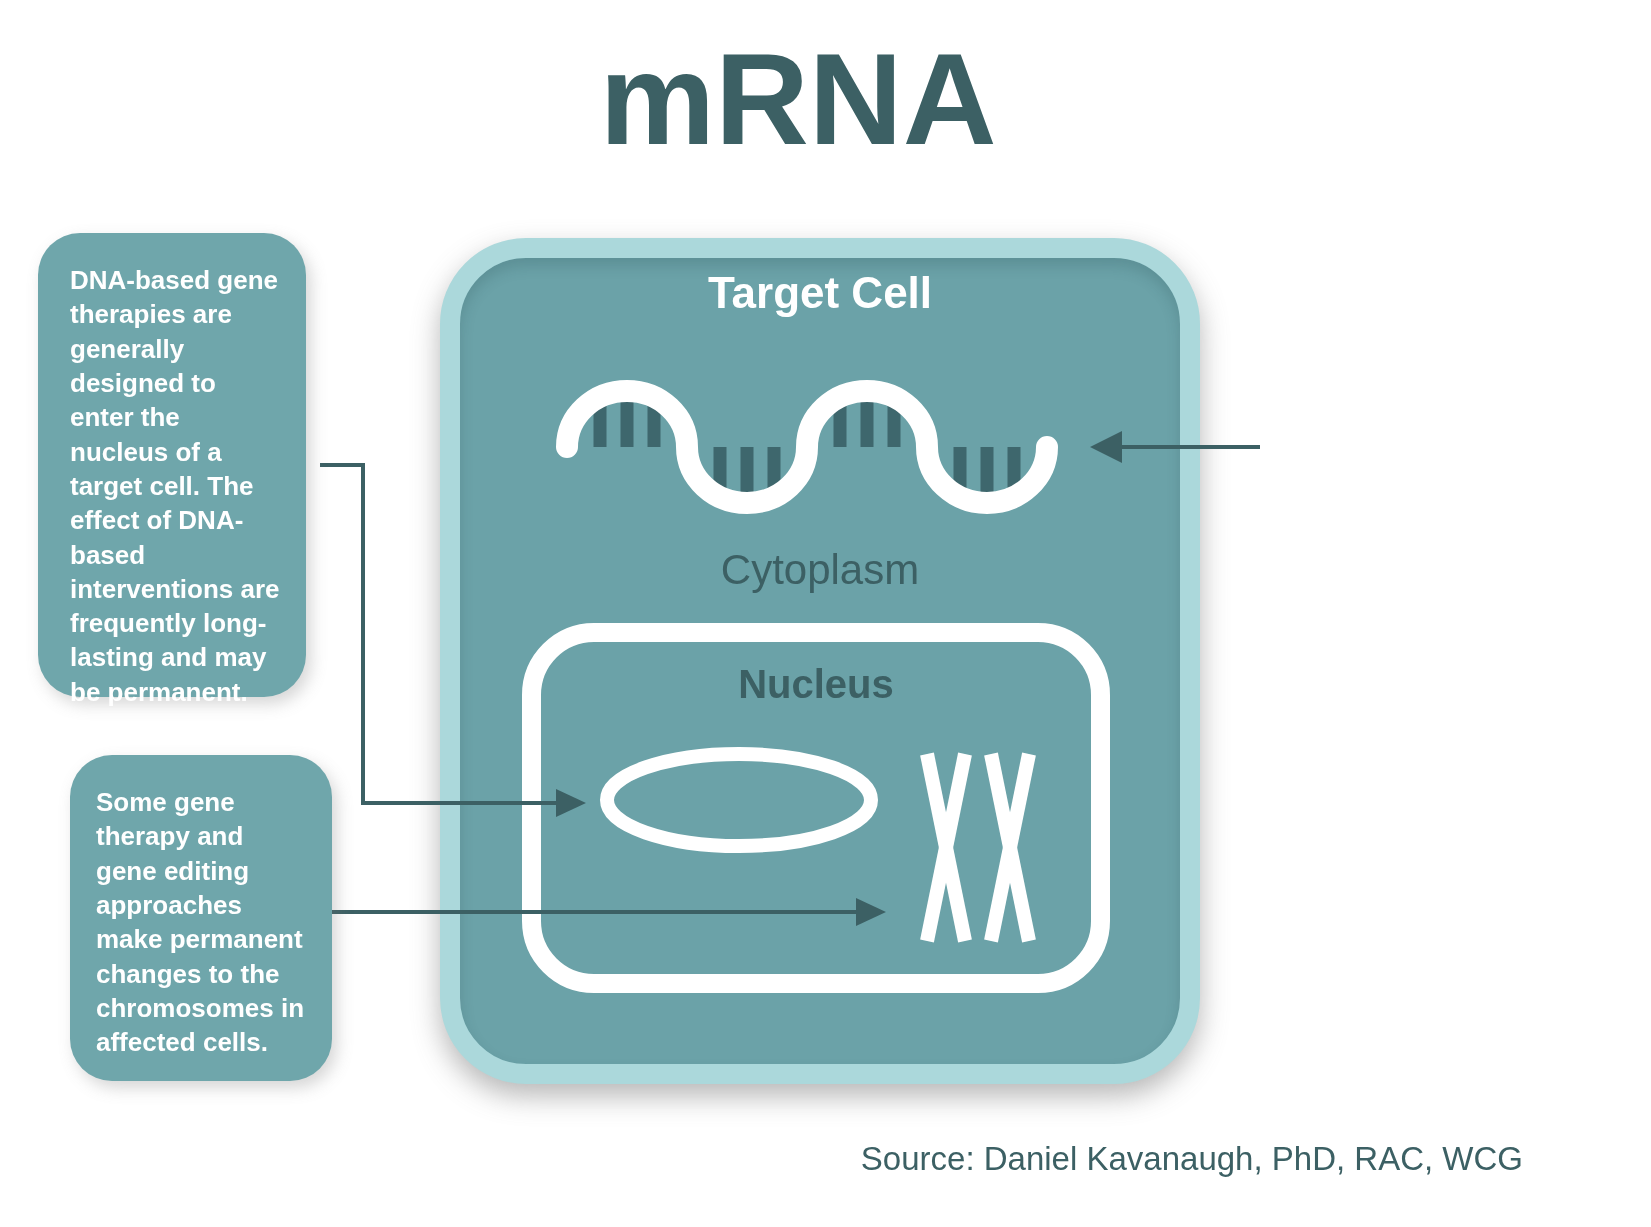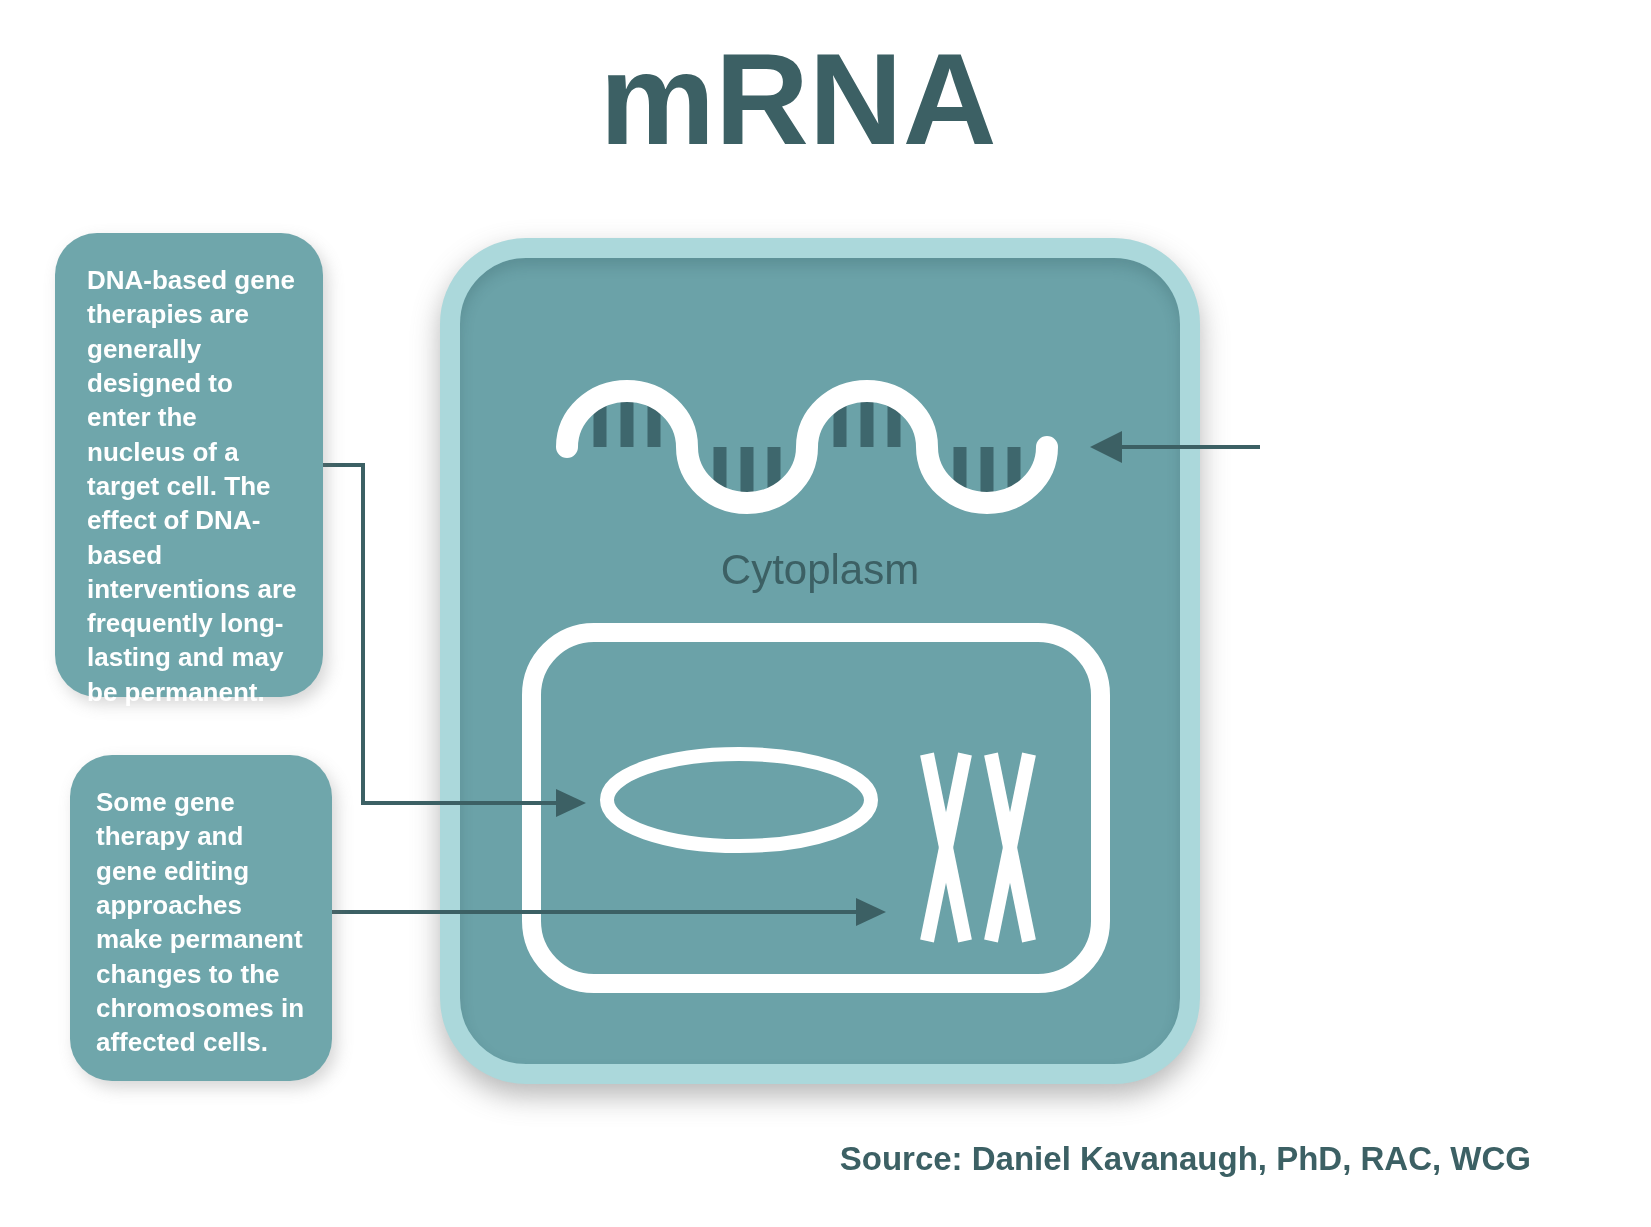--- a/index.html
+++ b/index.html
@@ -19,21 +19,21 @@
     text-align:center;font-size:130px;font-weight:bold;line-height:1.1;
     color:var(--dark-teal);
   }
 
   .callout{
     position:absolute;background:var(--box-teal);color:#fff;
     border-radius:42px;font-size:26px;font-weight:700;line-height:1.32;
     padding:30px 22px 26px 26px;box-sizing:border-box;
     box-shadow:5px 7px 16px rgba(120,120,120,.30);
   }
-  .callout-left-top{left:55px;top:233px;width:268px;height:464px;padding-left:32px;}
+  .callout-left-top{left:38px;top:233px;width:268px;height:464px;padding-left:32px;}
   .callout-left-bottom{left:55px;top:755px;width:262px;height:326px;margin-left:15px;}
   .callout-right{left:1262px;top:240px;width:332px;height:373px;padding-top:34px;}
 
   .cell{
     position:absolute;left:440px;top:238px;width:760px;height:846px;
     box-sizing:border-box;border:20px solid var(--cell-border);
     border-radius:86px;background:var(--cell-fill);
     box-shadow:0 12px 28px rgba(95,95,95,.45), inset 0 8px 14px rgba(30,60,65,.18);
   }
   .cell-title{
@@ -57,32 +57,33 @@
   .wave-path{fill:none;stroke:#fff;stroke-width:22;stroke-linecap:round;}
   .base-bar{fill:var(--base-bar);}
 
   .overlay{position:absolute;left:0;top:0;width:1651px;height:1227px;pointer-events:none;}
   .white-outline{fill:none;stroke:#fff;}
   .chromo{stroke:#fff;stroke-width:14;stroke-linecap:butt;}
   .arrow-line{fill:none;stroke:var(--dark-teal);stroke-width:4;}
   .arrow-head{fill:var(--dark-teal);stroke:none;}
 
   .source{
-    position:absolute;top:1140px;right:120px;
-    color:var(--dark-teal);font-size:33px;font-weight:700;
+    position:absolute;top:1140px;right:128px;
+    color:var(--dark-teal);font-size:33px;font-weight:400;
   }
 </style>
 </head>
 <body>
 
 <div class="canvas">
 
   <div class="title">mRNA</div>
 
   <div class="cell"></div>
+  <div class="cell-title">Target Cell</div>
 
   <svg class="wave-svg" viewBox="0 0 510 180" aria-hidden="true">
 
     <g>
       <rect class="base-bar" x="37.5" y="50" width="13" height="57"></rect>
       <rect class="base-bar" x="64.5" y="50" width="13" height="57"></rect>
       <rect class="base-bar" x="91.5" y="50" width="13" height="57"></rect>
       <rect class="base-bar" x="157.5" y="107" width="13" height="57"></rect>
       <rect class="base-bar" x="184.5" y="107" width="13" height="57"></rect>
       <rect class="base-bar" x="211.5" y="107" width="13" height="57"></rect>
@@ -92,20 +93,21 @@
       <rect class="base-bar" x="397.5" y="107" width="13" height="57"></rect>
       <rect class="base-bar" x="424.5" y="107" width="13" height="57"></rect>
       <rect class="base-bar" x="451.5" y="107" width="13" height="57"></rect>
     </g>
     <path class="wave-path" d="M 11 107 a 60 56 0 0 1 120 0 a 60 56 0 0 0 120 0 a 60 56 0 0 1 120 0 a 60 56 0 0 0 120 0"></path>
   </svg>
 
   <div class="cyto-label">Cytoplasm</div>
 
   <div class="nucleus"></div>
+  <div class="nucleus-label">Nucleus</div>
 
   <svg class="overlay" viewBox="0 0 1651 1227" aria-hidden="true">
     <ellipse class="white-outline" cx="739" cy="800" rx="132" ry="46" stroke-width="14"></ellipse>
     <g>
       <line class="chromo" x1="927" y1="754" x2="965" y2="941"></line>
       <line class="chromo" x1="965" y1="754" x2="927" y2="941"></line>
       <line class="chromo" x1="991" y1="754" x2="1029" y2="941"></line>
       <line class="chromo" x1="1029" y1="754" x2="991" y2="941"></line>
     </g>
 

